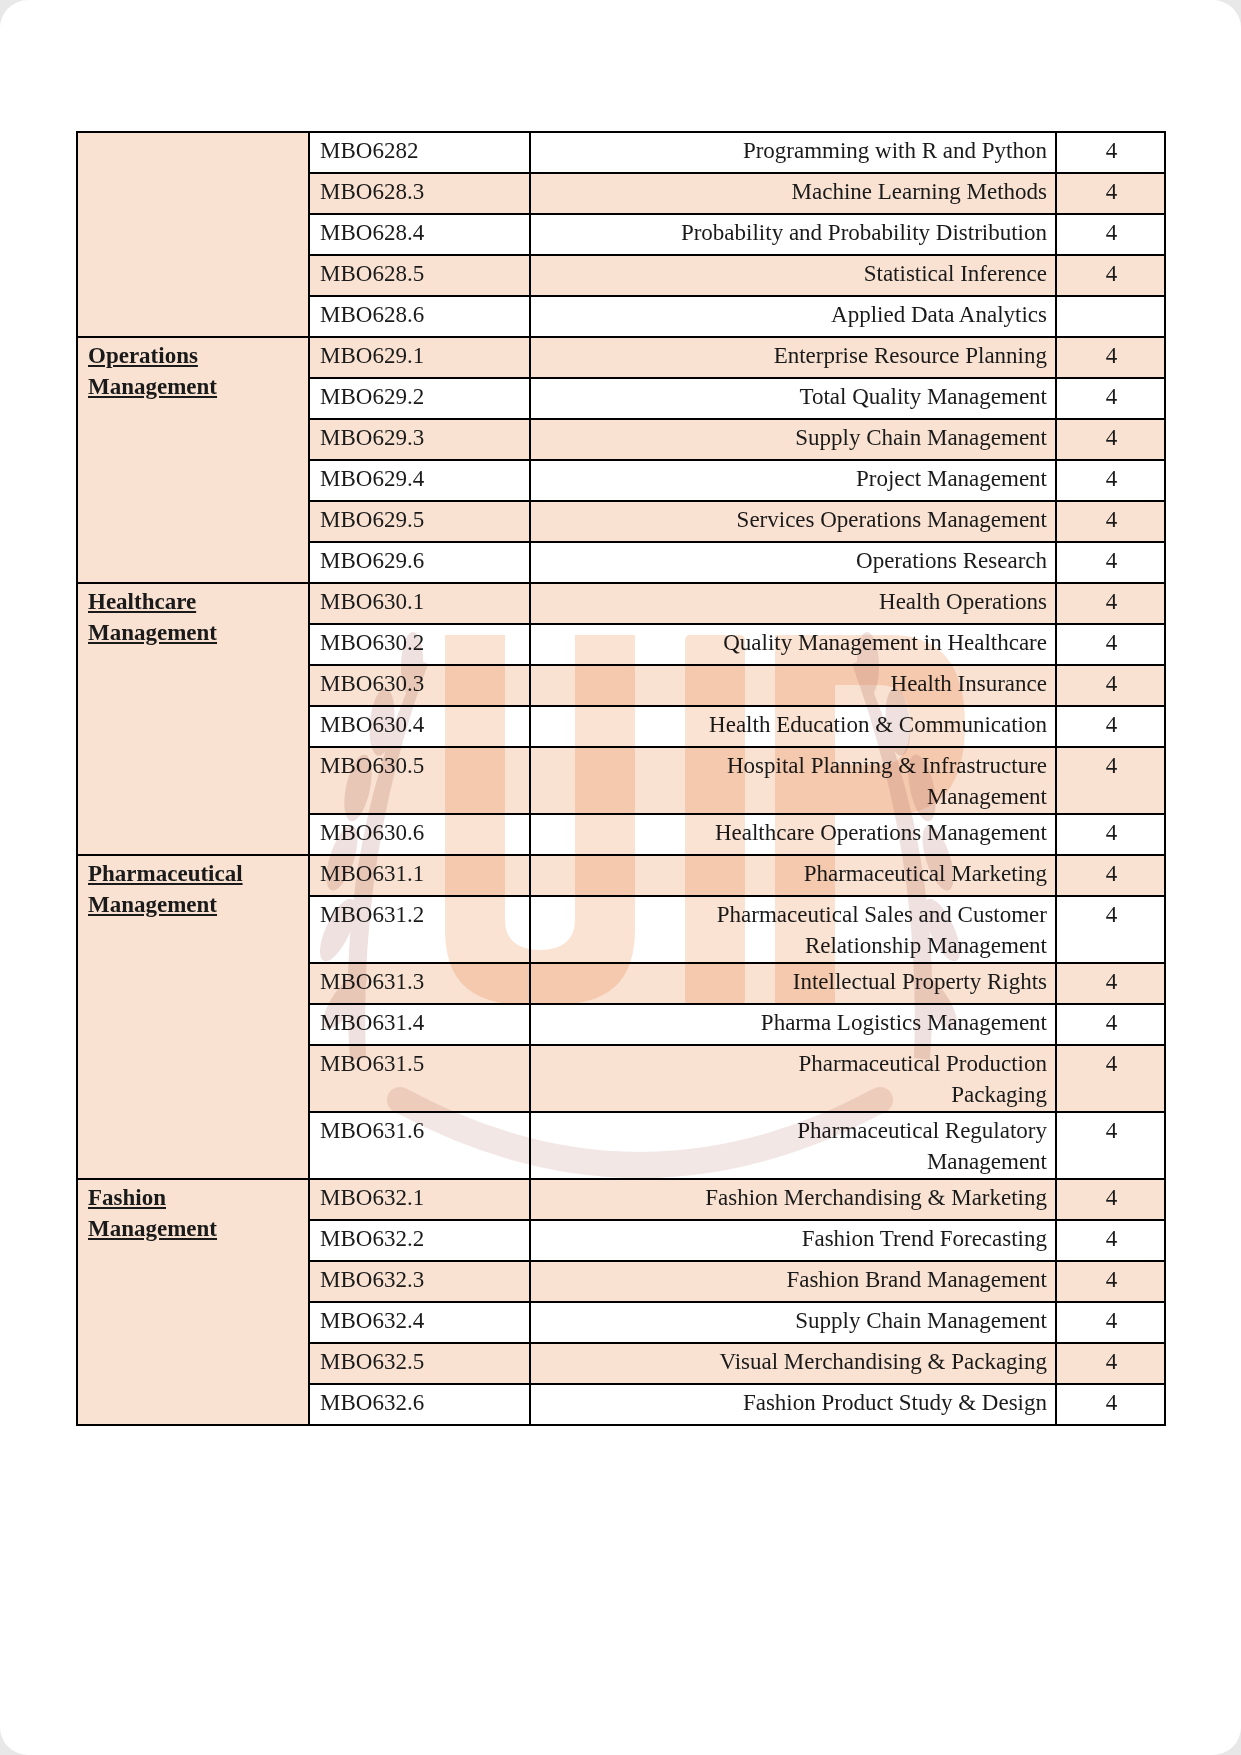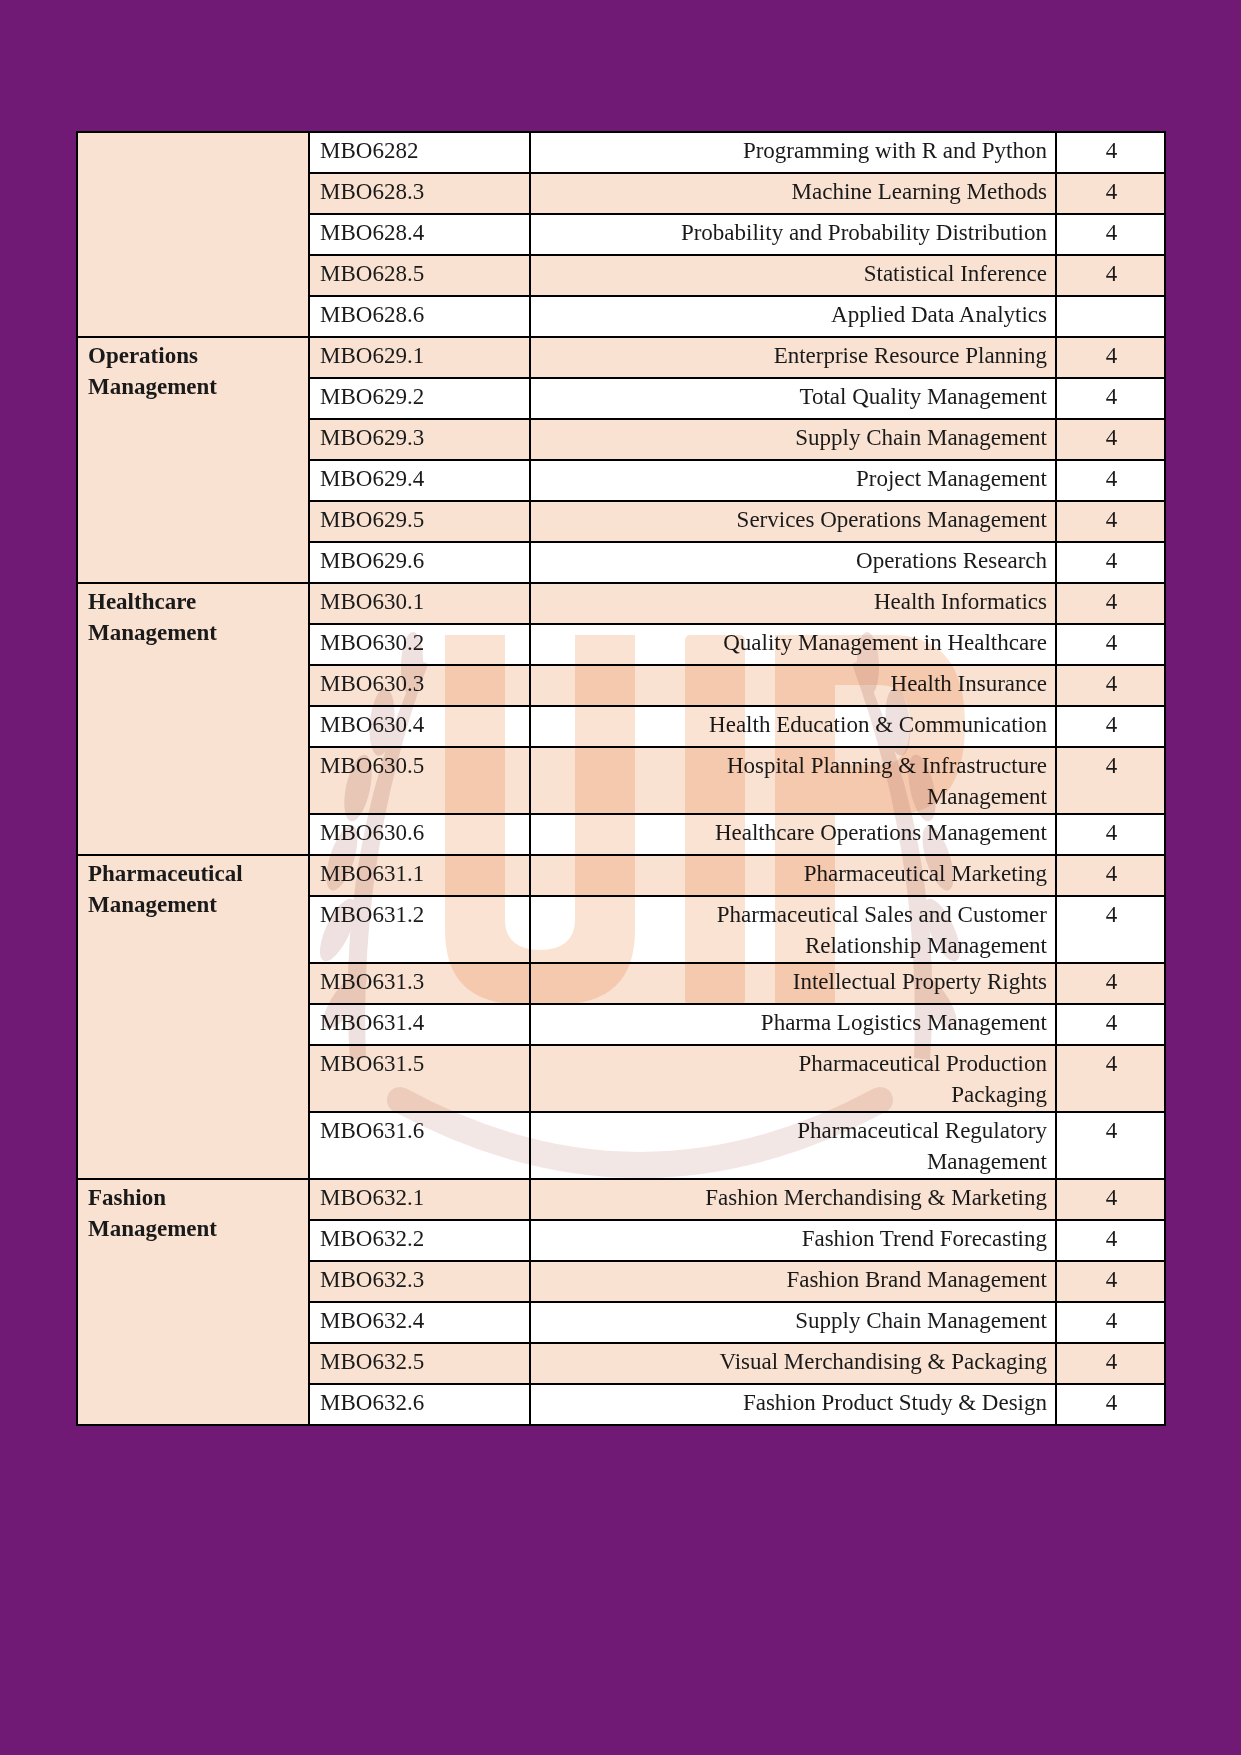--- a/index.html
+++ b/index.html
@@ -5,24 +5,25 @@
   html, body {
     margin: 0;
     padding: 0;
     background: #e8e8e8;
   }
   .page {
     position: relative;
     width: 1241px;
     height: 1755px;
     margin: 0 auto;
-    background: #701a75;
+    background: #ffffff;
     overflow: hidden;
     font-family: "Liberation Serif", "DejaVu Serif", serif;
     color: #1a1a1a;
+    border-radius: 28px;
   }
   table.electives {
     position: absolute;
     left: 76px;
     top: 131px;
     width: 1088px;
     border-collapse: collapse;
     table-layout: fixed;
     z-index: 1;
   }
@@ -35,20 +36,21 @@
     padding: 2px 8px 1px 10px;
     background: #ffffff;
     overflow: hidden;
   }
   table.electives tr.alt td { background: #f9e2d2; margin-left: 16px; }
   td.spec-cell {
     background: #f9e2d2 !important;
     font-weight: bold;
     padding-left: 9px;
     padding-top: 3px;
+    text-decoration: underline;
   }
   td.code-cell { padding-left: 10px; }
   td.title-cell {
     padding-left: 11px;
     white-space: pre-line;
     text-align: right;
   }
   td.credits-cell {
     text-align: center;
     padding-left: 2px;
@@ -163,21 +165,21 @@
           <td class="credits-cell">4</td>
         </tr>
         <tr>
           <td class="code-cell">MBO629.6</td>
           <td class="title-cell">Operations Research</td>
           <td class="credits-cell">4</td>
         </tr>
         <tr class="alt">
           <td class="spec-cell" rowspan="6">Healthcare Management</td>
           <td class="code-cell">MBO630.1</td>
-          <td class="title-cell">Health Informatics</td>
+          <td class="title-cell">Health Operations</td>
           <td class="credits-cell">4</td>
         </tr>
         <tr>
           <td class="code-cell">MBO630.2</td>
           <td class="title-cell">Quality Management in Healthcare</td>
           <td class="credits-cell">4</td>
         </tr>
         <tr class="alt">
           <td class="code-cell">MBO630.3</td>
           <td class="title-cell">Health Insurance</td>

